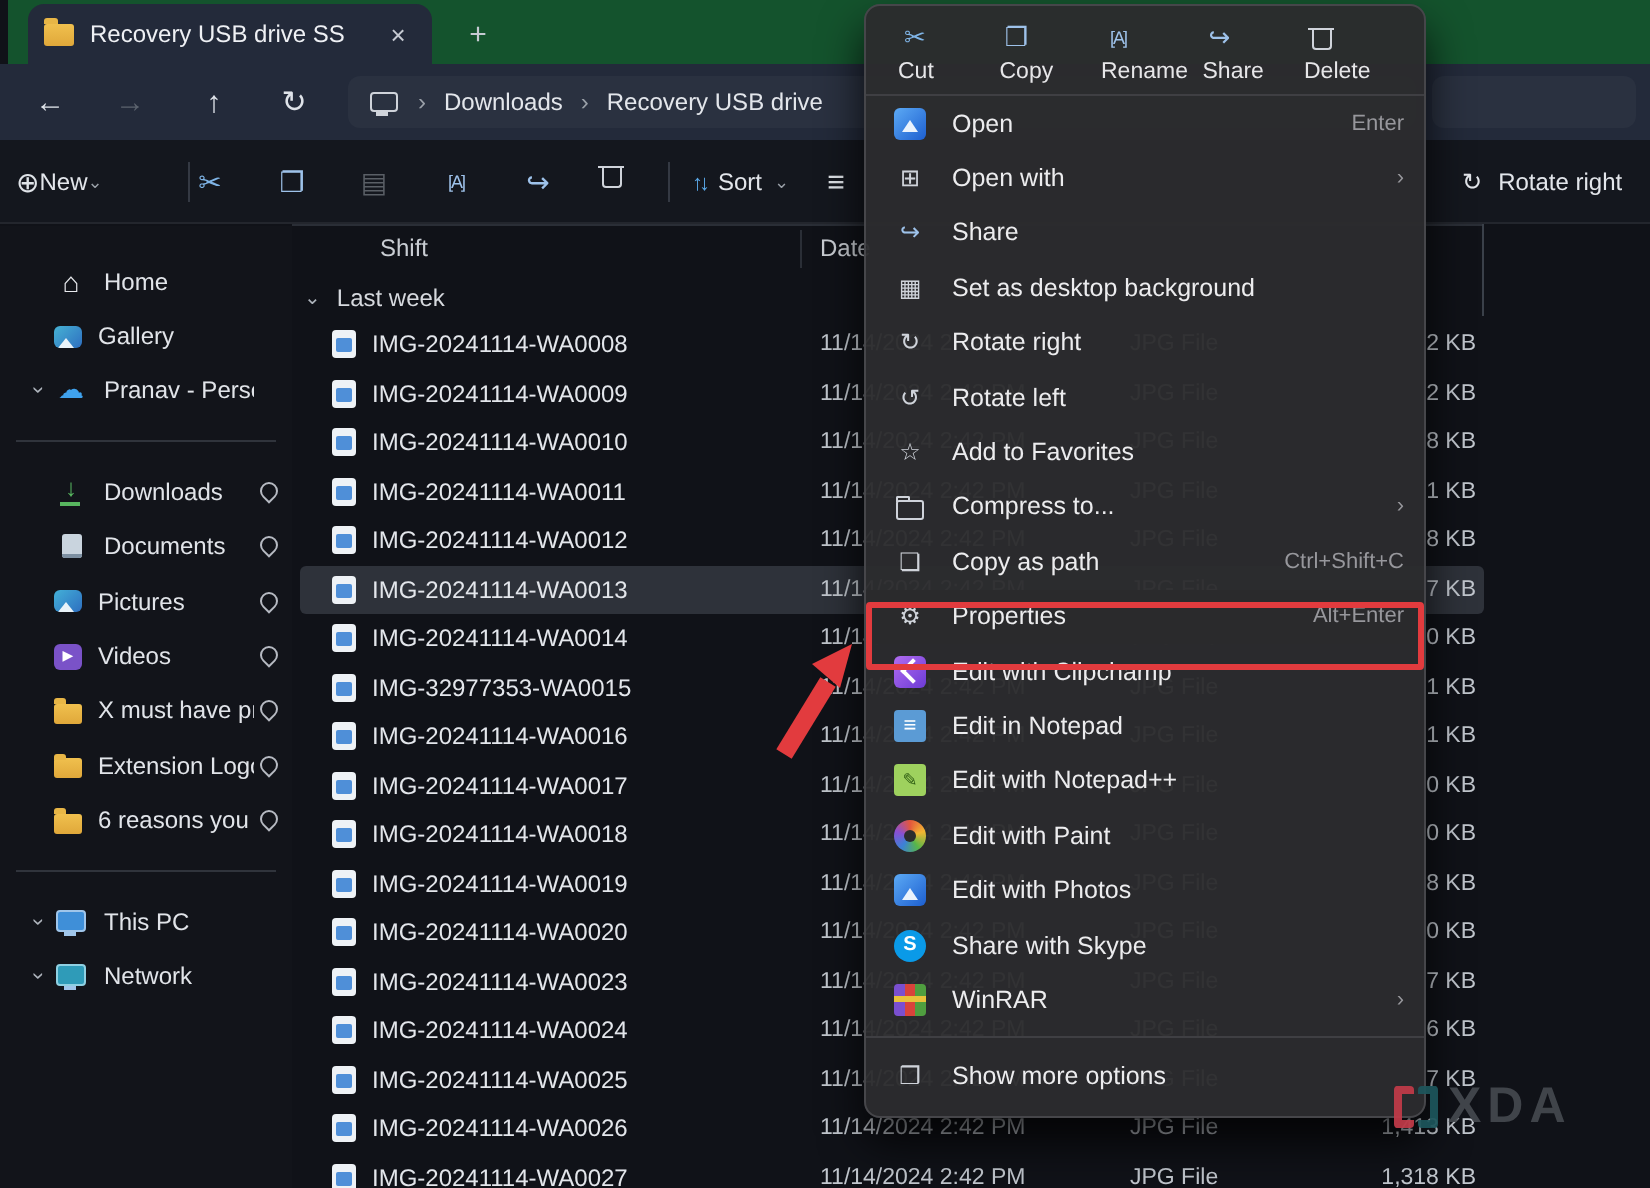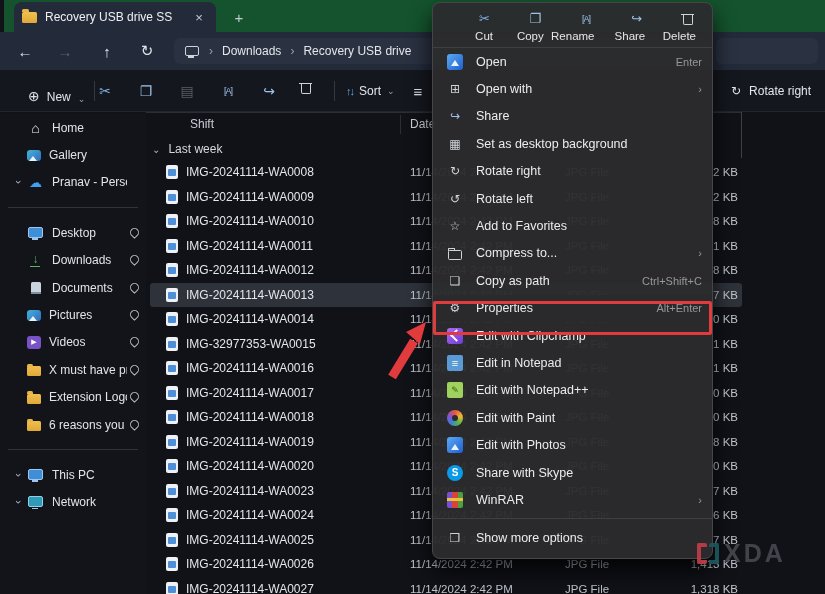--- a/index.html
+++ b/index.html
@@ -18,29 +18,29 @@
   .navbar{position:absolute;left:0;top:32px;width:825px;height:38px;background:#232a3a}
   .nav-btn{position:absolute;top:7px;width:26px;height:24px;display:flex;align-items:center;justify-content:center;font-size:15px;color:#dfe3e9}
   .nav-btn.disabled{color:#5c636e}
   .addr{position:absolute;left:174px;top:6px;width:534px;height:26px;background:#2a3140;border-radius:6px;display:flex;align-items:center;padding:0 10px;gap:9px;overflow:hidden}
   .crumb{color:#e3e6eb;font-size:12px;white-space:nowrap}
   .crumb-sep{color:#9aa0a8;font-size:12px}
   .searchbox{position:absolute;left:716px;top:6px;width:102px;height:26px;background:#2a3140;border-radius:6px}
 
   
   .toolbar{position:absolute;left:0;top:70px;width:825px;height:42px;background:#14171e;border-bottom:1px solid #23262d}
-  .tb-new{position:absolute;left:20px;top:8px;height:26px;display:flex;align-items:flex-end;gap:7px;padding:0 8px;border-radius:4px;color:#e3e6eb}
+  .tb-new{position:absolute;left:0;top:8px;height:26px;display:flex;align-items:center;padding:0 8px;border-radius:4px;color:#e3e6eb}
   .tb-sep{position:absolute;top:11px;width:1px;height:20px;background:#343943}
   .tb-ic{position:absolute;top:9px;width:26px;height:24px;display:flex;align-items:center;justify-content:center;font-size:14px}
   .tb-sort{position:absolute;left:346px;top:8px;height:26px;display:flex;align-items:center;gap:6px;color:#e3e6eb}
   .tb-rot{position:absolute;left:731px;top:8px;height:26px;display:flex;align-items:center;gap:8px;color:#e3e6eb}
   .caret{font-size:9px;color:#9aa0a8}
 
   
-  .sidebar{position:absolute;left:0;top:113px;width:146px;height:481px;padding-top:1px;background:#12141a}
+  .sidebar{position:absolute;left:0;top:113px;width:146px;height:481px;padding-top:14px;background:#12141a}
   .sb-item{height:27.4px;display:flex;align-items:center;padding-left:8px;border-radius:4px;margin:0 3px}
   .sb-item.selected{background:#2c3038}
   .sb-chevron{width:16px;font-size:11px;color:#aeb4bc;text-align:center;transform:rotate(90deg)}
   .sb-ic{width:17px;height:16px;margin-right:8px;display:inline-flex;align-items:center;justify-content:center;flex:none}
   .sb-label{flex:1;font-size:12px;color:#e1e4e9;white-space:nowrap;overflow:hidden}
   .sb-pin{width:14px;height:14px;margin-right:2px;flex:none;position:relative}
   .sb-pin.pinned::before{content:"";position:absolute;left:3px;top:2px;width:7px;height:7px;border:1.4px solid #b6bac2;border-radius:50% 50% 50% 0;transform:rotate(-45deg)}
   hr.sb-hr{border:none;border-top:1px solid #30343c;margin:11px 8px}
 
   
@@ -58,21 +58,21 @@
   .f-ic{width:12px;height:14px;background:#eef2f6;border-radius:2px;position:relative;flex:none;margin-right:8px}
   .f-ic::before{content:"";position:absolute;left:2px;top:4px;width:8px;height:7px;background:#4f8fd8;border-radius:1px}
   .f-name{font-size:12px;color:#e3e6eb;white-space:nowrap}
   .f-date{position:absolute;left:260px;font-size:11.5px;color:#c2c7ce;white-space:nowrap}
   .f-type{position:absolute;left:415px;font-size:11.5px;color:#c2c7ce;white-space:nowrap}
   .f-size{position:absolute;right:4px;font-size:11.5px;color:#c2c7ce;white-space:nowrap}
 
   
   .menu{position:absolute;left:432px;top:2px;width:281px;background:#2c2c2ef5;border:1px solid #46464a;border-radius:8px;box-shadow:0 12px 22px rgba(0,0,0,.78);z-index:40;padding-bottom:5px}
   .cmd-bar{display:flex;justify-content:space-between;padding:7px 16px 5px;border-bottom:1px solid #3f3f43}
-  .cb-item{display:flex;flex-direction:column;align-items:flex-end;gap:3px;width:44px}
+  .cb-item{display:flex;flex-direction:column;align-items:flex-start;gap:3px;width:44px}
   .cb-ic{width:17px;height:17px;display:flex;align-items:center;justify-content:center;font-size:13px;color:#d6dae0}
   .cb-label{font-size:11.5px;color:#e6e6e8}
   .mi{height:27.4px;display:flex;align-items:center;padding:0 10px 0 14px}
   .mi.highlighted{background:#2a2a2c}
   .mi-ic{width:16px;height:16px;display:inline-flex;align-items:center;justify-content:center;flex:none;font-size:12px;color:#cfd3da}
   .mi-label{margin-left:13px;font-size:12.5px;color:#ececee;white-space:nowrap}
   .mi-extra{margin-left:auto;font-size:11px;color:#97979c}
   .menu-hr{border:none;border-top:1px solid #3f3f43;margin:4px 0}
   .mi-more{height:30px}
 
@@ -224,26 +224,20 @@
         <div class="sb-item">
           <span class="sb-chevron">›</span>
           <span class="sb-ic ic-onedrive"></span>
           <span class="sb-label">Pranav - Personal</span>
           <span class="sb-pin"></span>
         </div>
       </div>
     <hr class="sb-hr">
     <div>
 
-        <div class="sb-item">
-          <span class="sb-chevron"></span>
-          <span class="sb-ic ic-desktop"></span>
-          <span class="sb-label">Desktop</span>
-          <span class="sb-pin pinned"></span>
-        </div>
 
         <div class="sb-item">
           <span class="sb-chevron"></span>
           <span class="sb-ic ic-downloads"></span>
           <span class="sb-label">Downloads</span>
           <span class="sb-pin pinned"></span>
         </div>
 
         <div class="sb-item">
           <span class="sb-chevron"></span>

